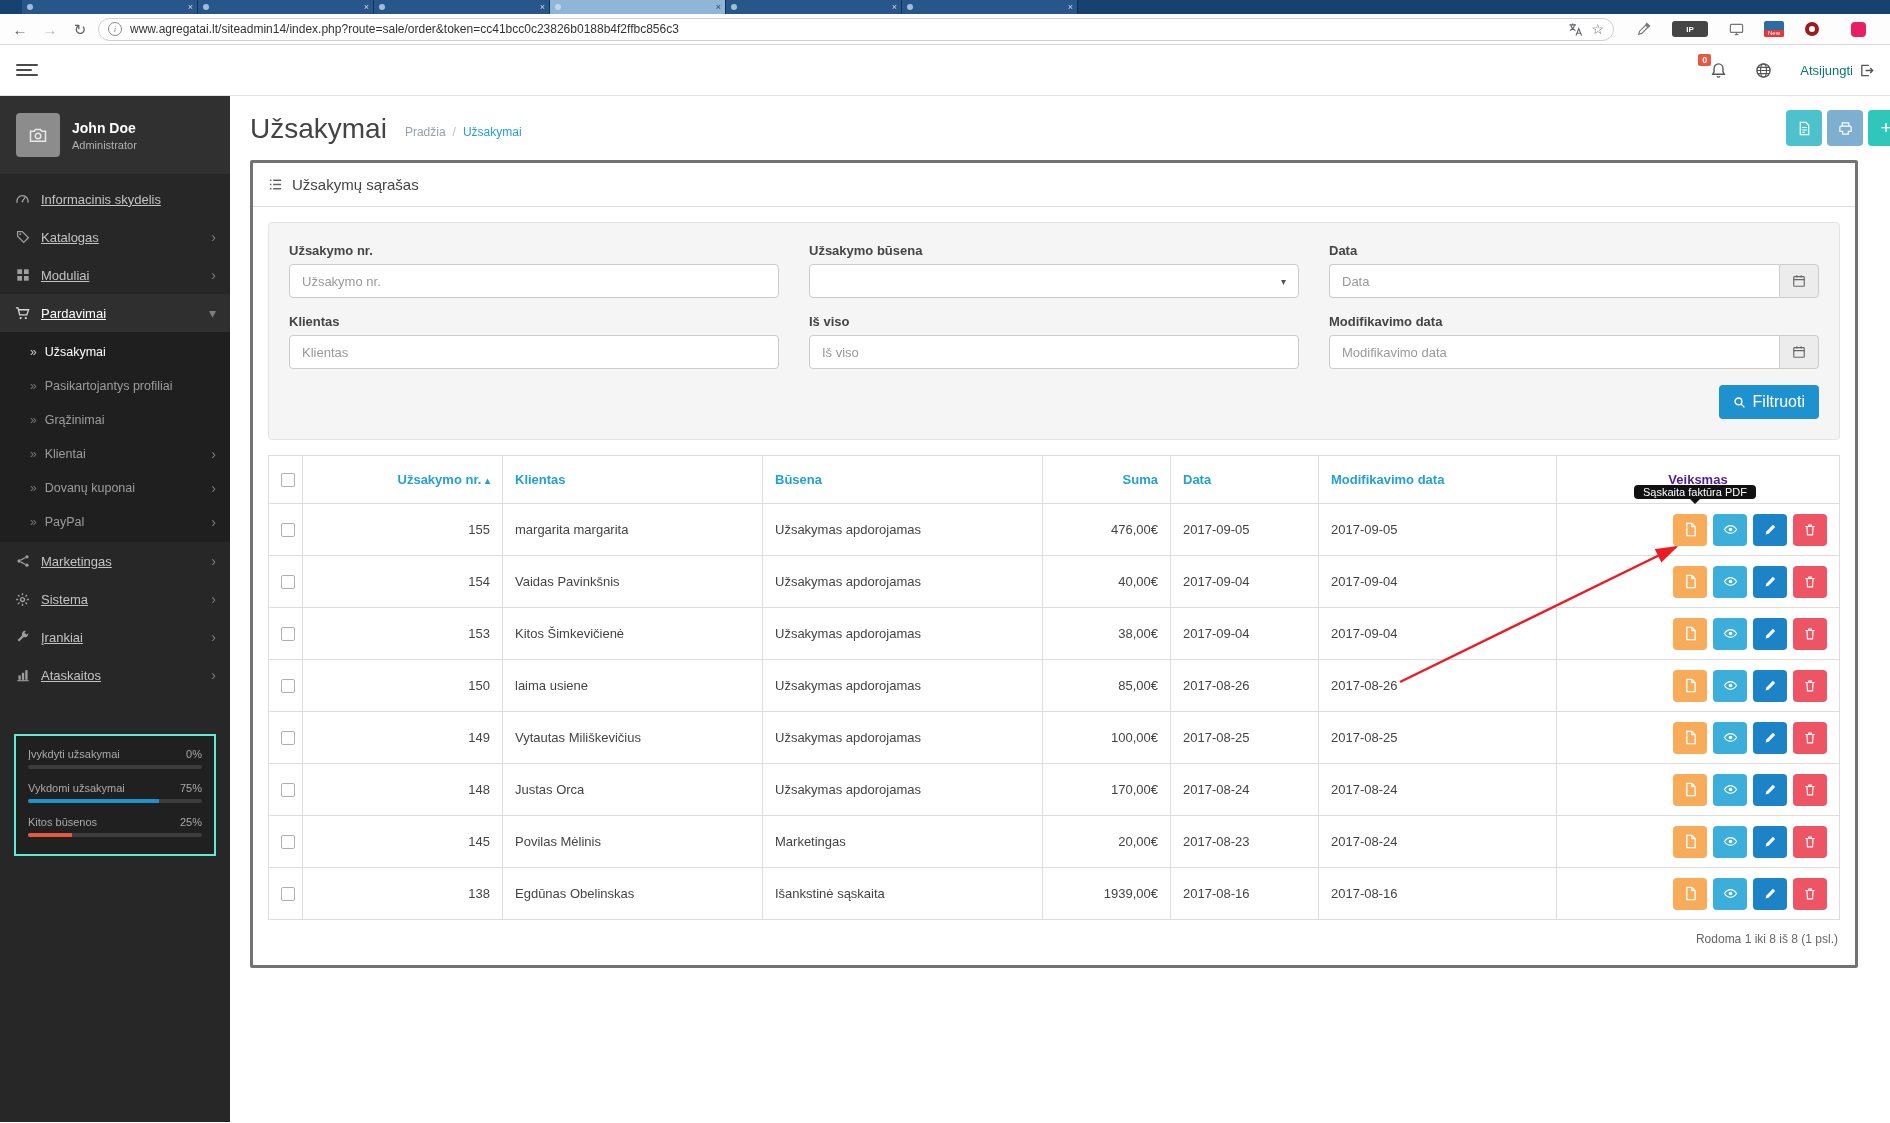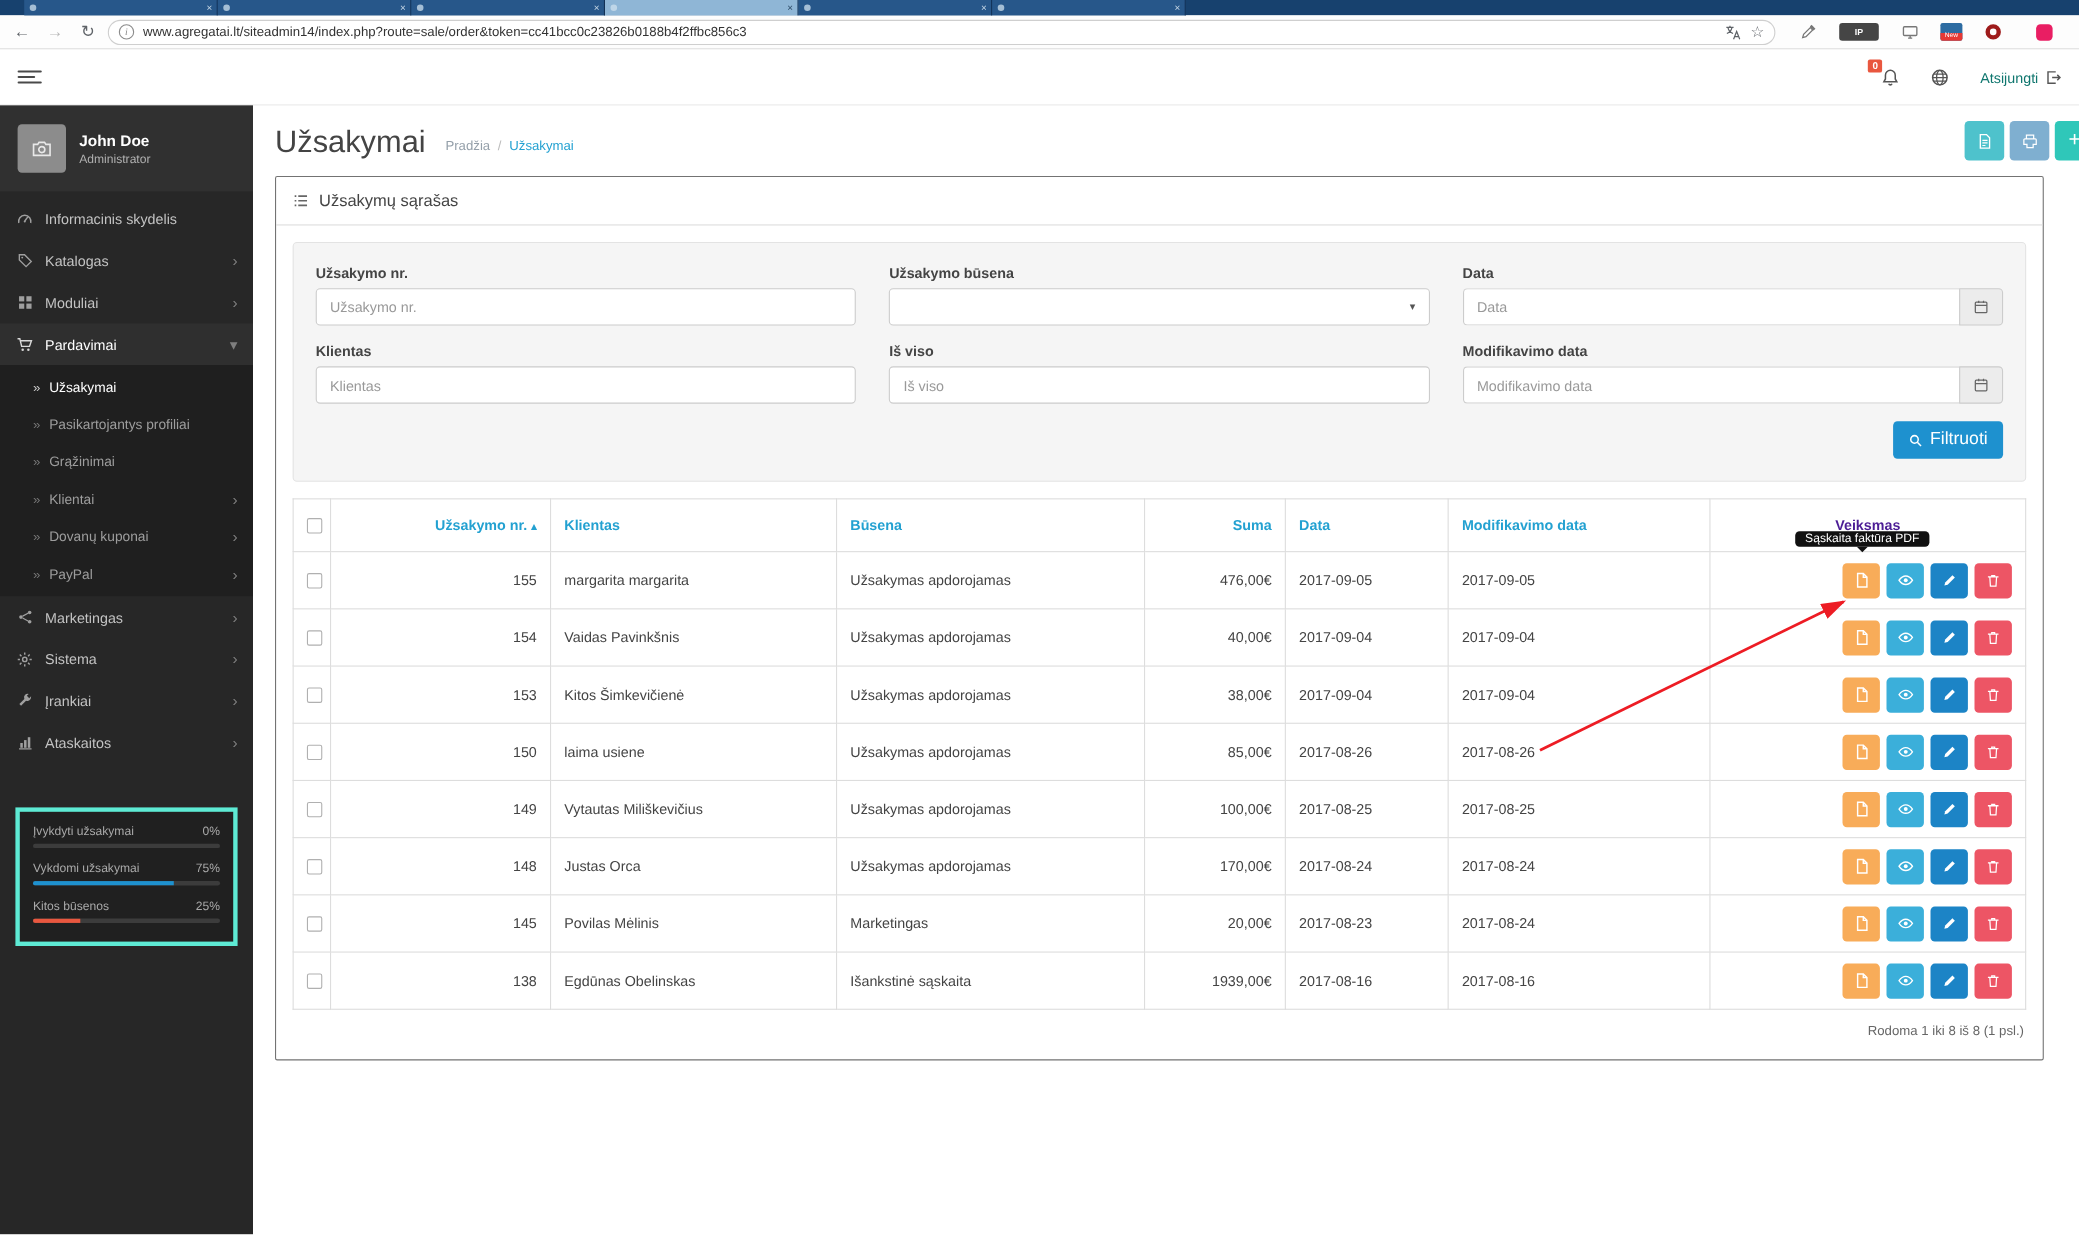--- a/index.html
+++ b/index.html
@@ -47,51 +47,51 @@
   .main { flex:1; background:#fff; min-width:0; overflow:hidden; }
 
   
   .profile { height:78px; background:#303030; display:flex; align-items:center; padding:0 16px; gap:12px; }
   .avatar { width:44px; height:44px; background:#8c8c8c; border-radius:4px; display:flex; align-items:center; justify-content:center; flex:0 0 44px; }
   .pname { color:#fff; font-size:14px; font-weight:bold; }
   .prole { color:#b0b0b0; font-size:11px; margin-top:3px; }
   .menu { padding-top:6px; }
   .mi { height:38px; display:flex; align-items:center; padding:0 14px; gap:10px; font-size:13px; color:#c3c3c3; cursor:pointer; }
   .mi .mic { width:17px; display:flex; justify-content:center; color:#9f9f9f; flex:0 0 17px; }
-  .mi .mlabel { flex:1; }
+  .mi .mlabel { flex:1;text-decoration:underline; }
   .chev { color:#7e7e7e; font-size:14px; line-height:1; }
   .mi.active { color:#fff; background:#2f2f2f; }
   .mi.active .mic { color:#d8d8d8; }
   .submenu { background:#1f1f1f; padding:3px 0; }
   .smi { height:34px; display:flex; align-items:center; padding:0 14px 0 30px; gap:8px; font-size:12.5px; color:#9d9d9d; cursor:pointer; }
   .smi .da { font-size:12px; color:#777; }
   .smi.active { color:#fff; }
   .smi.active .da { color:#ccc; }
   .smi .chev { margin-left:auto; }
-  .stats { margin:40px 14px 0; background:#202020; border:4px solid #5eead4; padding:12px 12px 4px;text-align:center; }
+  .stats { margin:40px 14px 0; background:#202020; border:2px solid #5eead4; padding:12px 12px 4px;text-align:center; }
   .stat { margin-bottom:13px; }
   .stat-top { display:flex; justify-content:space-between; font-size:11px; color:#a9a9a9; margin-bottom:5px; }
   .bar { height:4px; background:#3c3c3c; border-radius:2px; overflow:hidden; }
   .bar i { display:block; height:100%; }
 
   
   .page-head { padding:14px 32px 10px 20px; display:flex; align-items:center; }
   .title { font-size:28px; font-weight:normal; color:#444; line-height:1.25; }
   .crumbs { margin-left:18px; margin-top:8px; font-size:12px; display:flex; gap:7px; align-items:center; }
   .crumbs .sep { color:#bbb; }
   .crumb-home { color:#95a0aa; cursor:pointer; text-decoration:none; }
   .crumb-cur { color:#23a1d1; cursor:pointer; text-decoration:none; }
   .head-btns { margin-left:auto; display:flex; gap:5px; margin-right:-46px; }
   .hb { width:36px; height:36px; border:none; border-radius:4px; color:#fff; display:flex; align-items:center; justify-content:center; font-size:19px; cursor:pointer; }
   .hb.teal { background:#4ec2cc; }
   .hb.blue { background:#7fafd0; }
   .hb.green { background:#2fc7b9; }
 
   
-  .panel { margin:4px 32px 16px 20px; background:#fff; border:1px solid #737373; border-radius:2px; }
+  .panel { margin:4px 32px 16px 20px; background:#fff; border:3px solid #737373; border-radius:2px; }
   .panel-heading { padding:13px 15px; border-bottom:1px solid #ddd; color:#444; font-size:15px; display:flex; align-items:center; gap:9px; }
   .panel-body { padding:15px; position:relative; }
 
   .well { background:#f5f5f5; border:1px solid #e3e3e3; border-radius:4px; padding:20px; }
   .fgrid { display:grid; grid-template-columns:1fr 1fr 1fr; column-gap:30px; row-gap:16px; }
   .fld label { display:block; font-size:13px; font-weight:bold; color:#444; margin-bottom:6px; }
   .fld input, .selectbox { width:100%; height:34px; border:1px solid #ccc; border-radius:4px; background:#fff; font-size:13px; color:#555; padding:0 12px; font-family:inherit; }
   .fld input::placeholder { color:#999; }
   .selectbox { display:flex; align-items:center; justify-content:flex-end; cursor:pointer; }
   .caret { font-size:10px; color:#555; }

